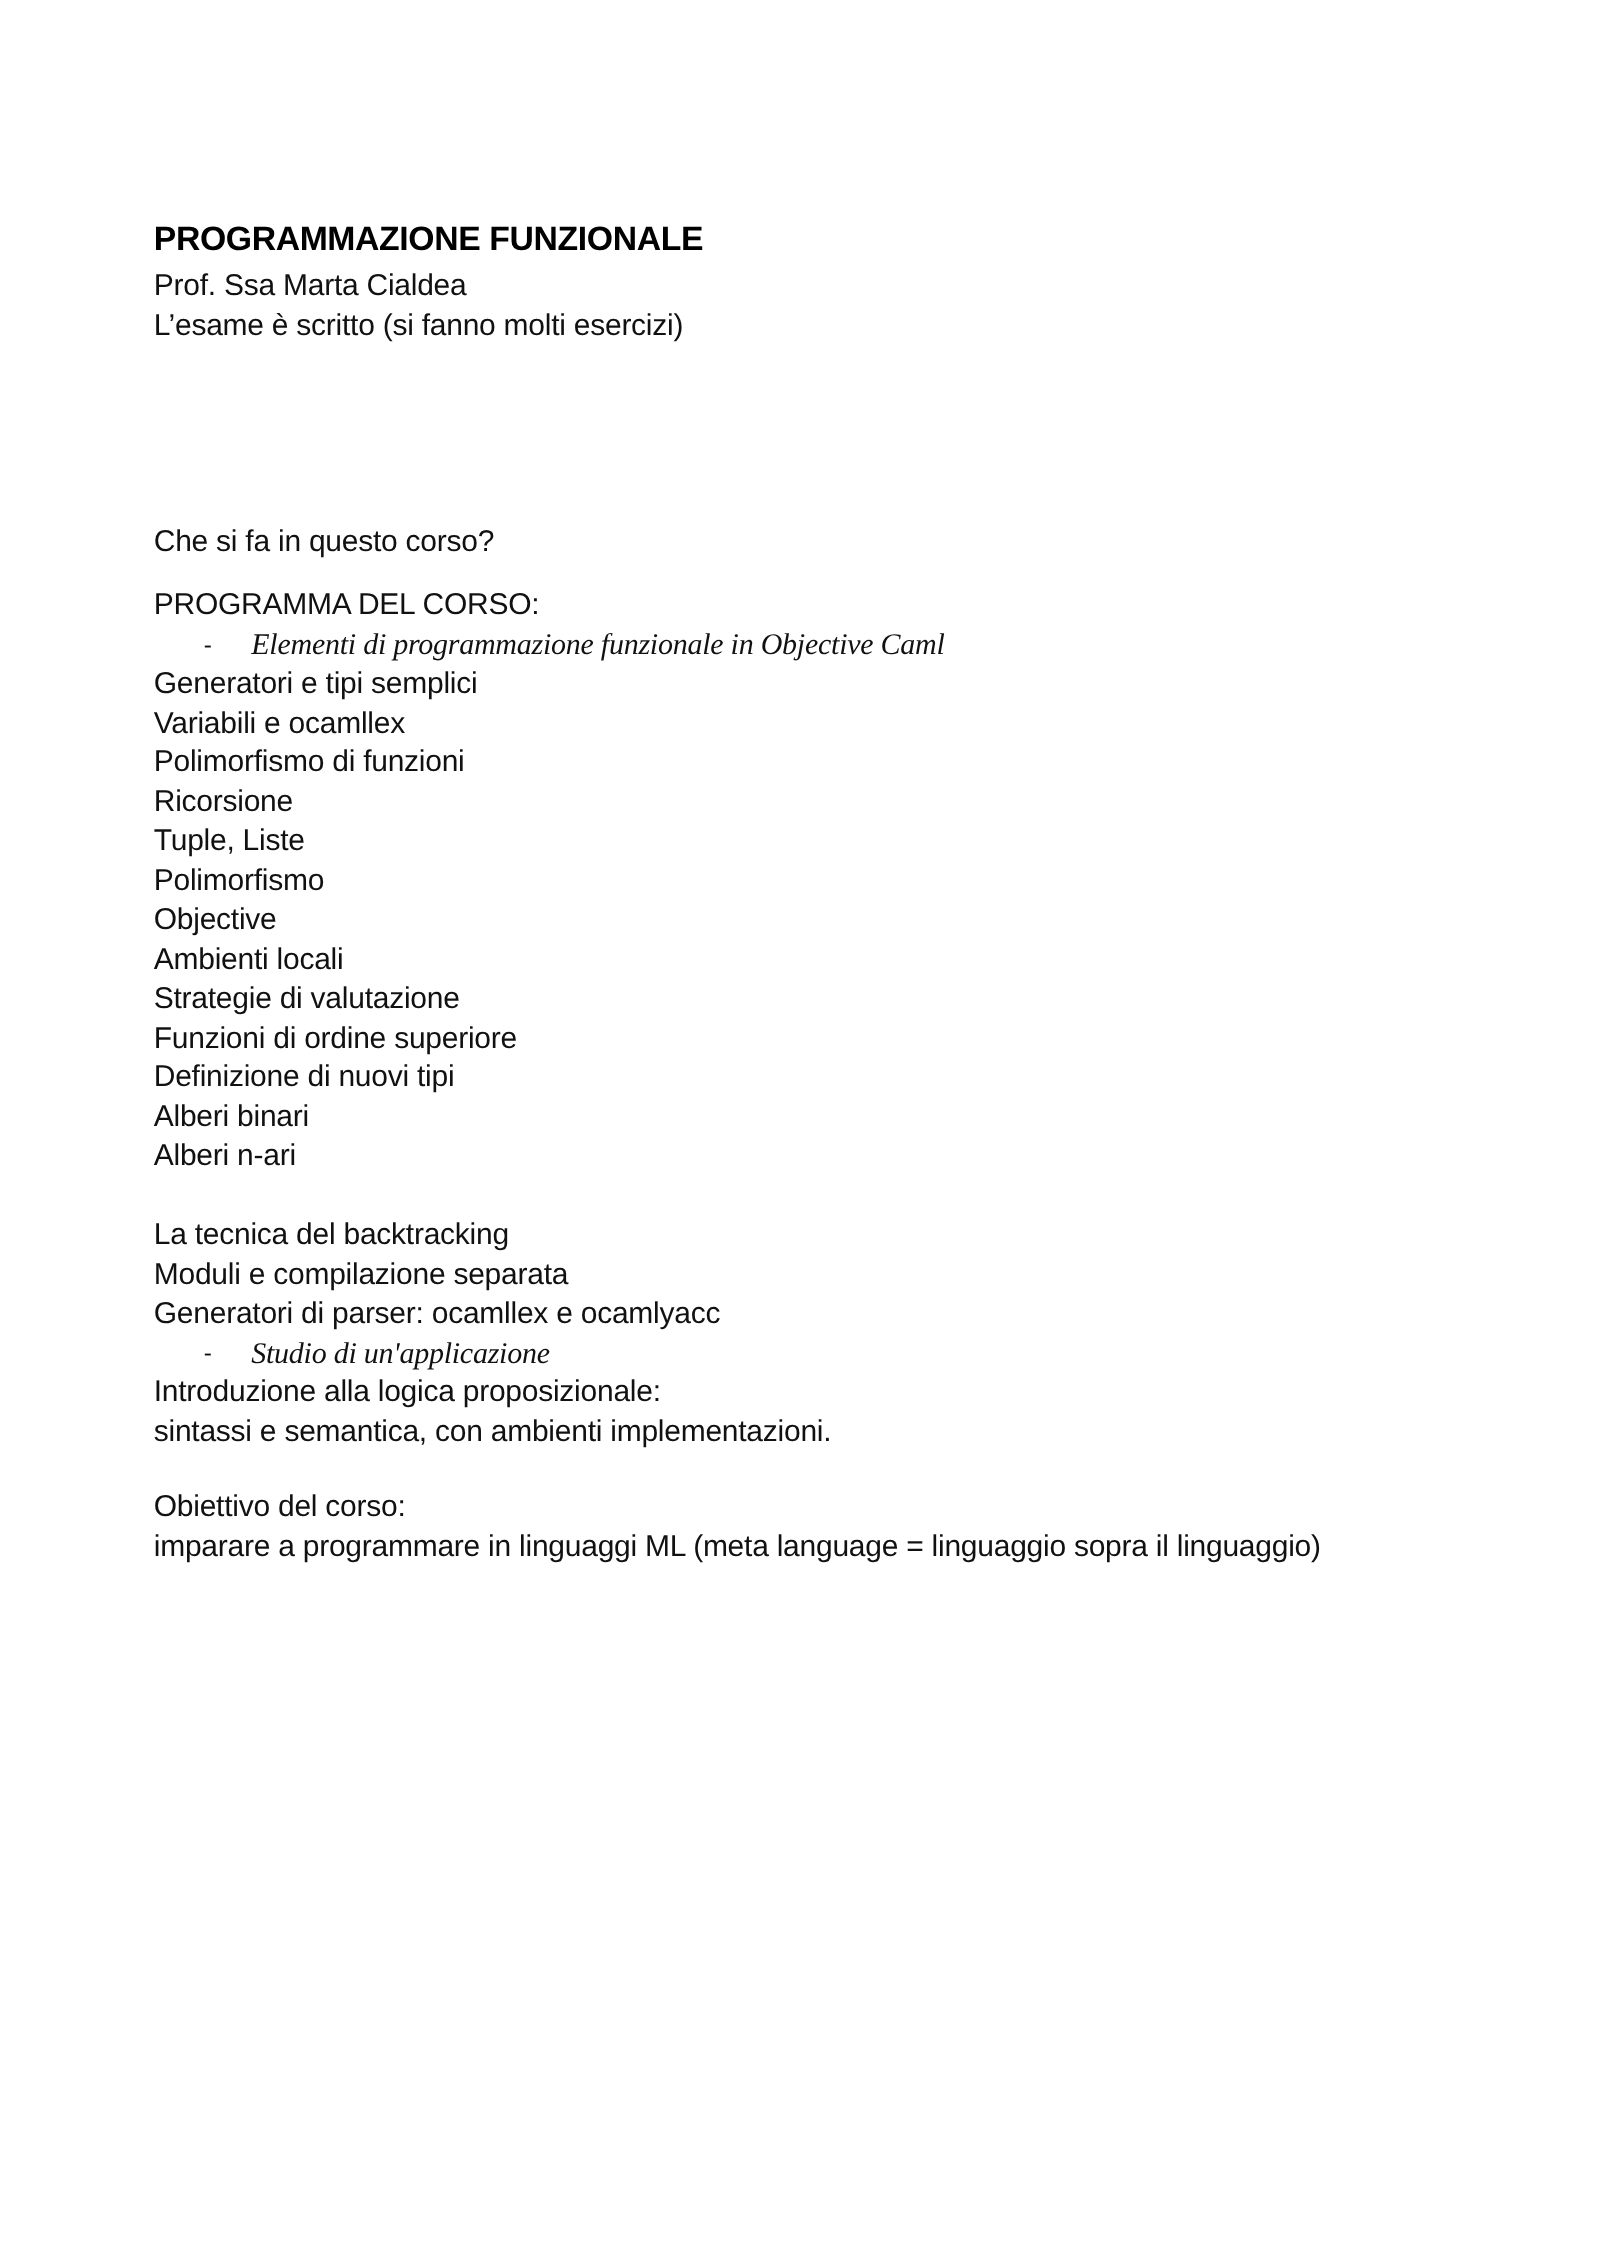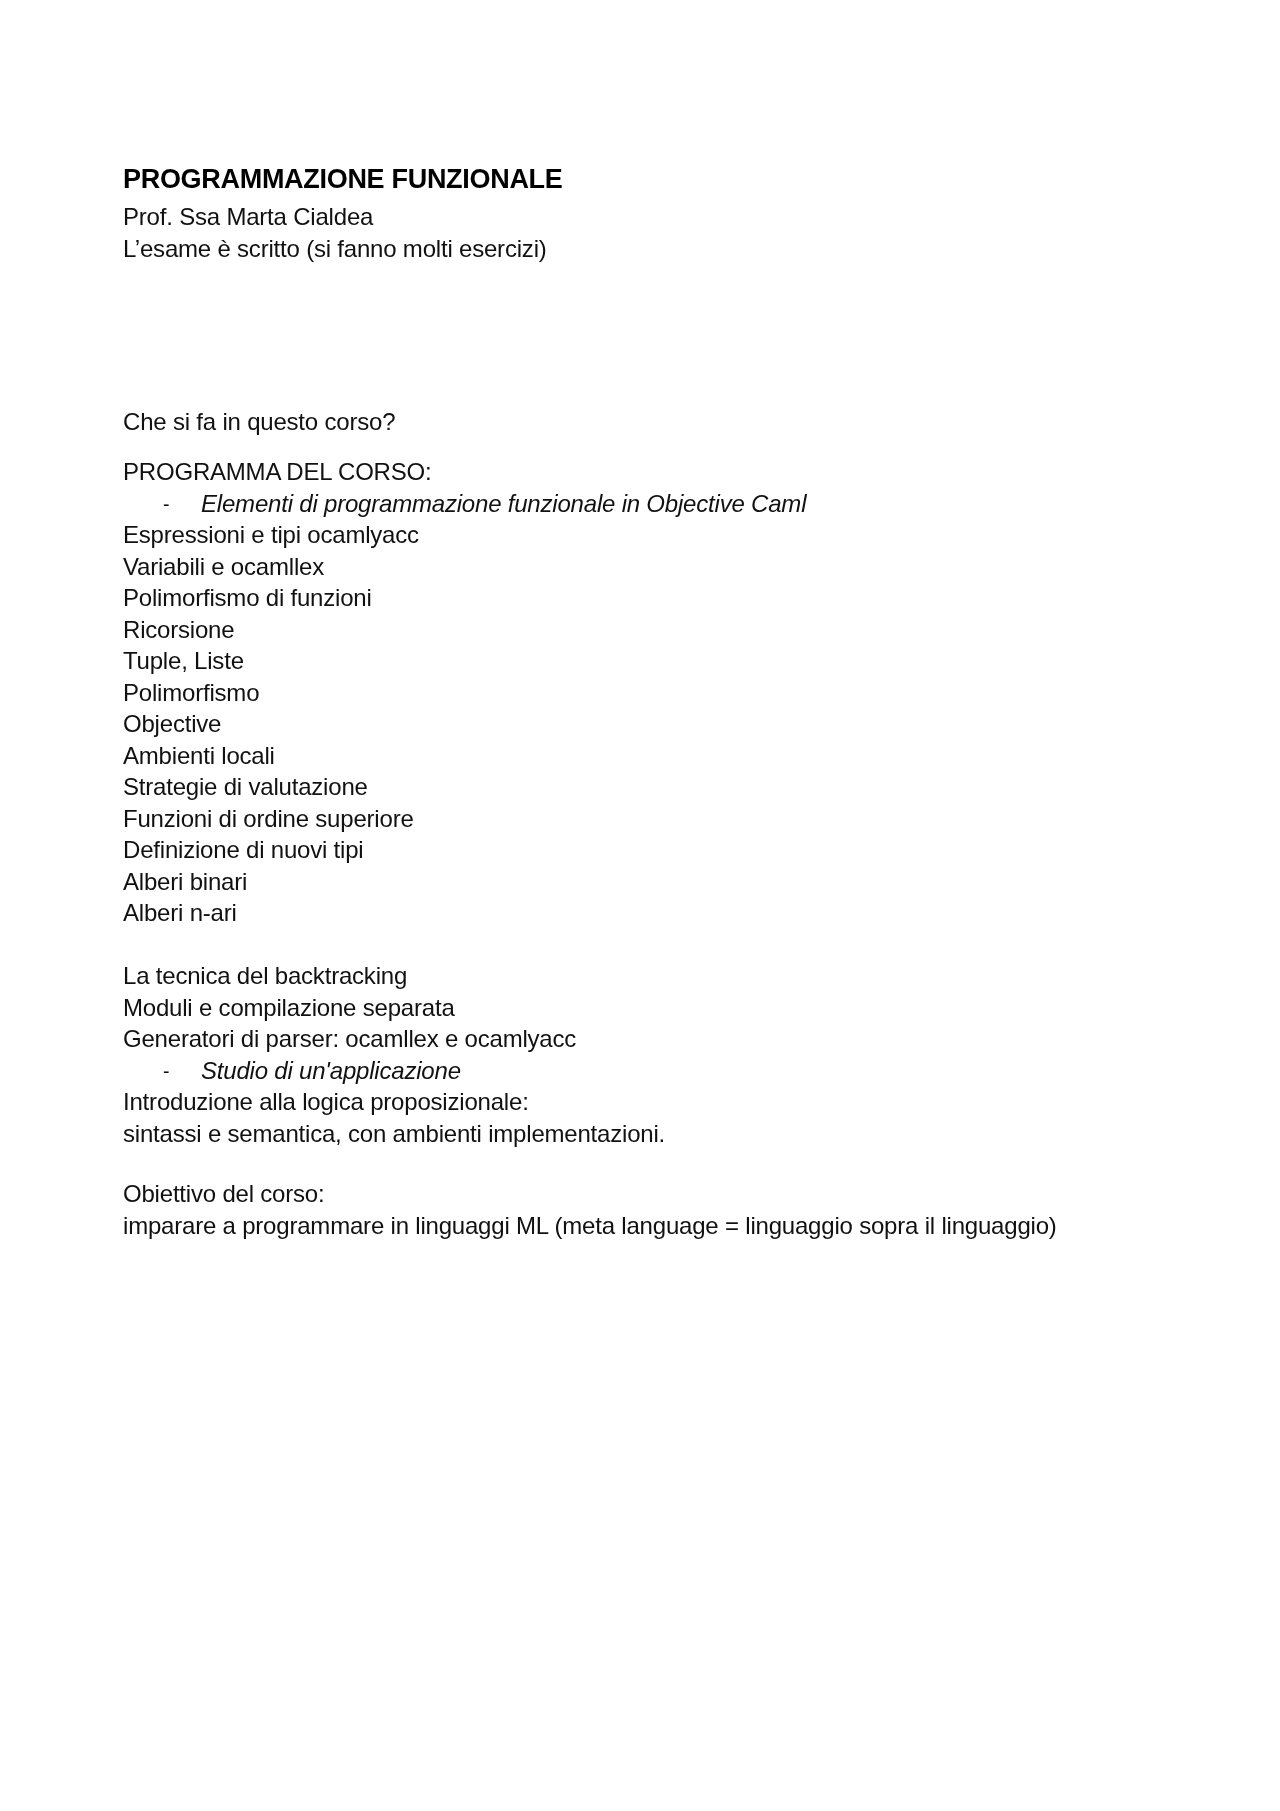--- a/index.html
+++ b/index.html
@@ -1,42 +1,42 @@
 <!DOCTYPE html>
 <html><head>
 <meta charset="utf-8">
 <style>
   html, body { margin: 0; padding: 0; background: #ffffff; }
   body { width: 1280px; height: 1811px; position: relative; overflow: hidden; }
-  .page { position: absolute; left: 0; top: 4px; width: 1280px; height: 1749px; background: #fff; }
+  .page { position: absolute; left: 0; top: 16px; width: 1280px; height: 1749px; background: #fff; }
   .line {
     position: absolute; left: 123px; white-space: nowrap;
     font-family: "Liberation Sans", sans-serif; font-size: 24px; color: #111;
     line-height: 24px; letter-spacing: -0.2px;
   }
   .title { font-weight: bold; font-size: 27px; line-height: 32px; letter-spacing: -0.3px; color: #000; }
   .bullet { position: absolute; left: 163px; font-family: "Liberation Sans", sans-serif; font-size: 19.5px; line-height: 24px; color: #111; }
-  .italic-item { left: 201px; font-style: italic; }
+  .italic-item { left: 201px; font-style: italic; font-family: Liberation Serif, serif; }
 </style>
 </head>
 <body>
 
 <div class="page">
   <div class="line title" style="top:159px">PROGRAMMAZIONE FUNZIONALE</div>
   <div class="line" style="top:201px">Prof. Ssa Marta Cialdea</div>
   <div class="line" style="top:233px">L’esame è scritto (si fanno molti esercizi)</div>
 
   <div class="line" style="top:406px">Che si fa in questo corso?</div>
 
   <div class="line" style="top:456px">PROGRAMMA DEL CORSO:</div>
 
   <span class="bullet" style="top:488px">-</span>
   <div class="line italic-item" style="top:488px">Elementi di programmazione funzionale in Objective Caml</div>
 
-  <div class="line" style="top:519px">Espressioni e tipi ocamlyacc</div>
+  <div class="line" style="top:519px">Generatori e tipi semplici</div>
   <div class="line" style="top:551px">Variabili e ocamllex</div>
   <div class="line" style="top:582px">Polimorfismo di funzioni</div>
   <div class="line" style="top:614px">Ricorsione</div>
   <div class="line" style="top:645px">Tuple, Liste</div>
   <div class="line" style="top:677px">Polimorfismo</div>
   <div class="line" style="top:708px">Objective</div>
   <div class="line" style="top:740px">Ambienti locali</div>
   <div class="line" style="top:771px">Strategie di valutazione</div>
   <div class="line" style="top:803px">Funzioni di ordine superiore</div>
   <div class="line" style="top:834px">Definizione di nuovi tipi</div>

